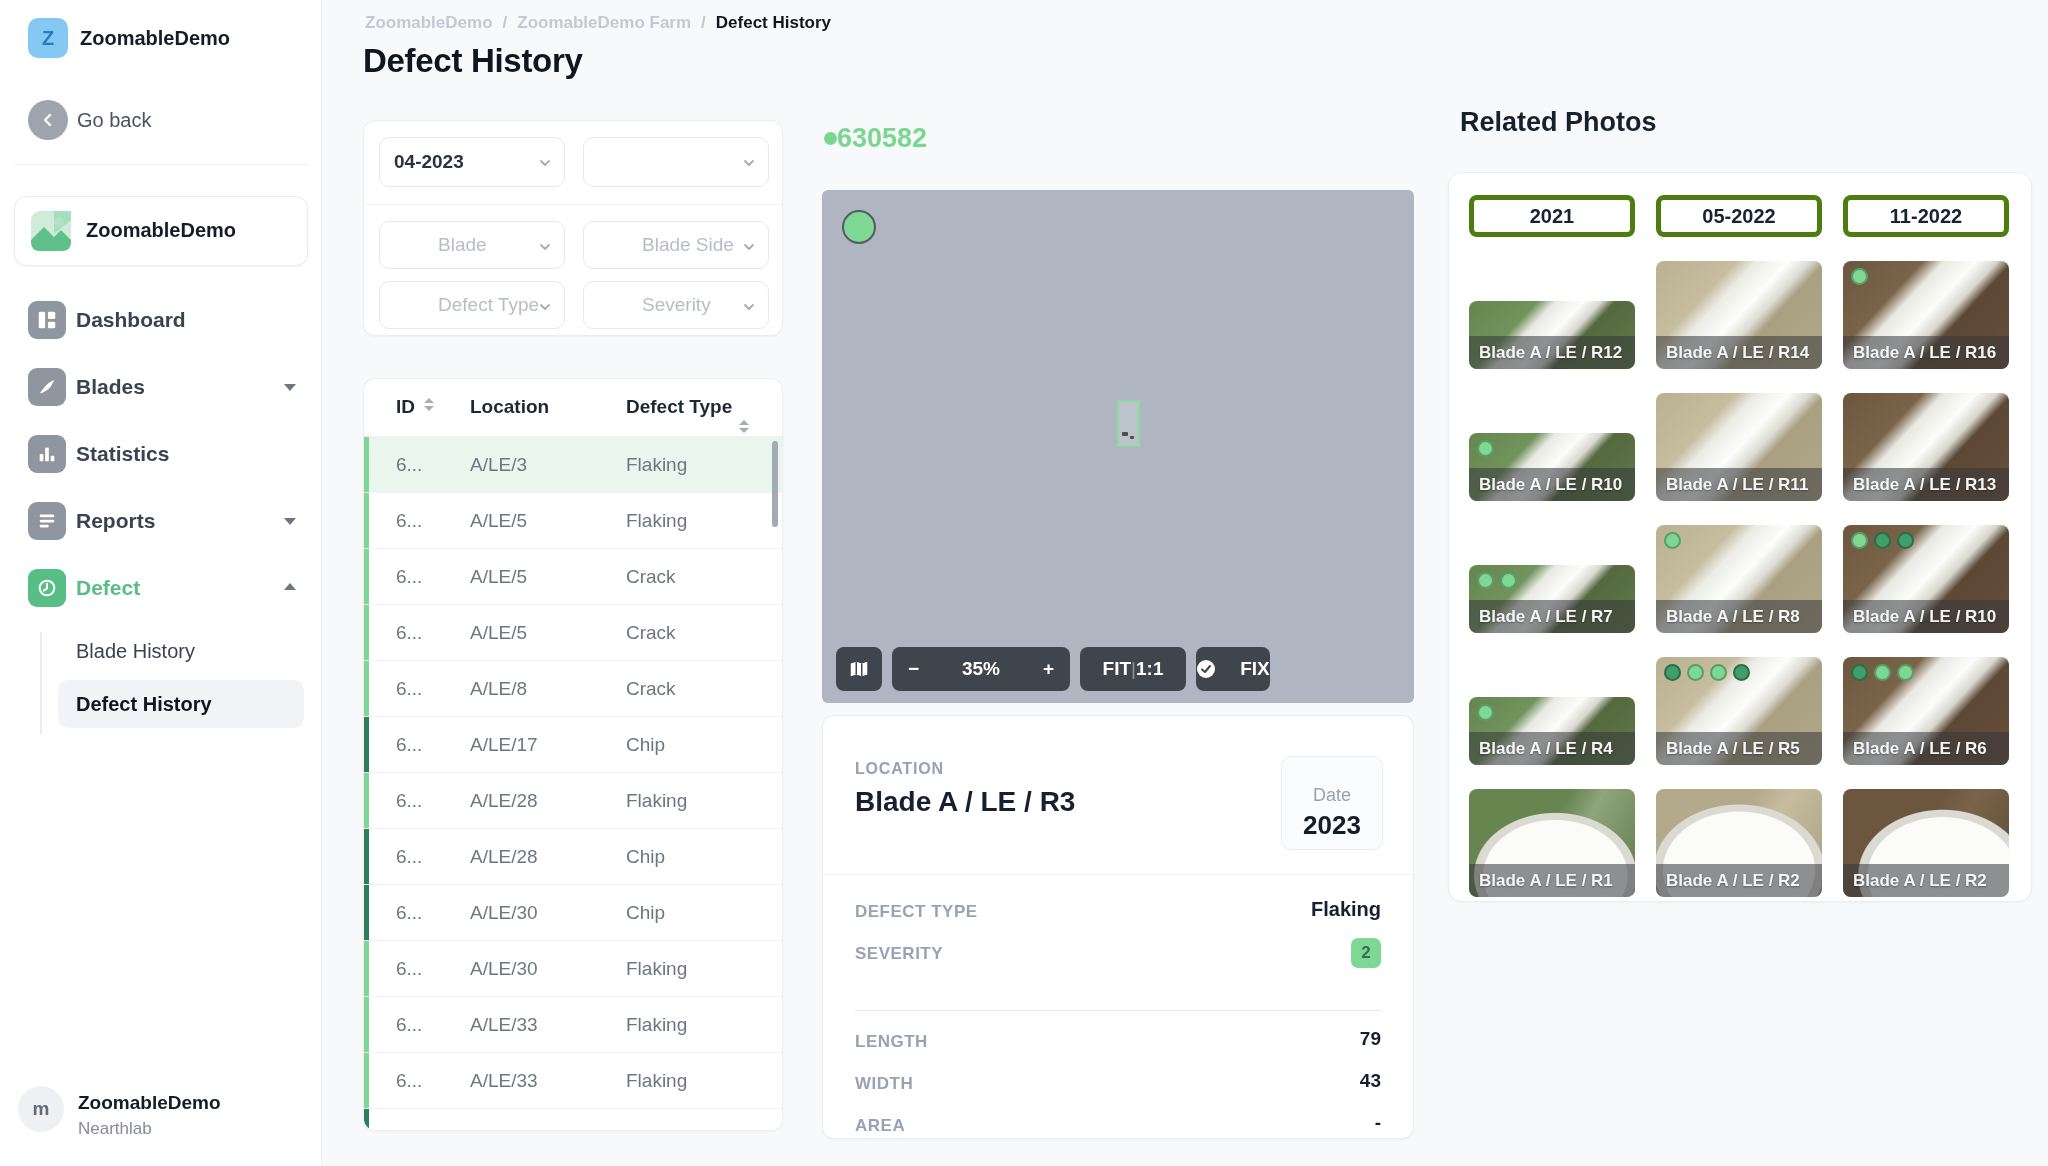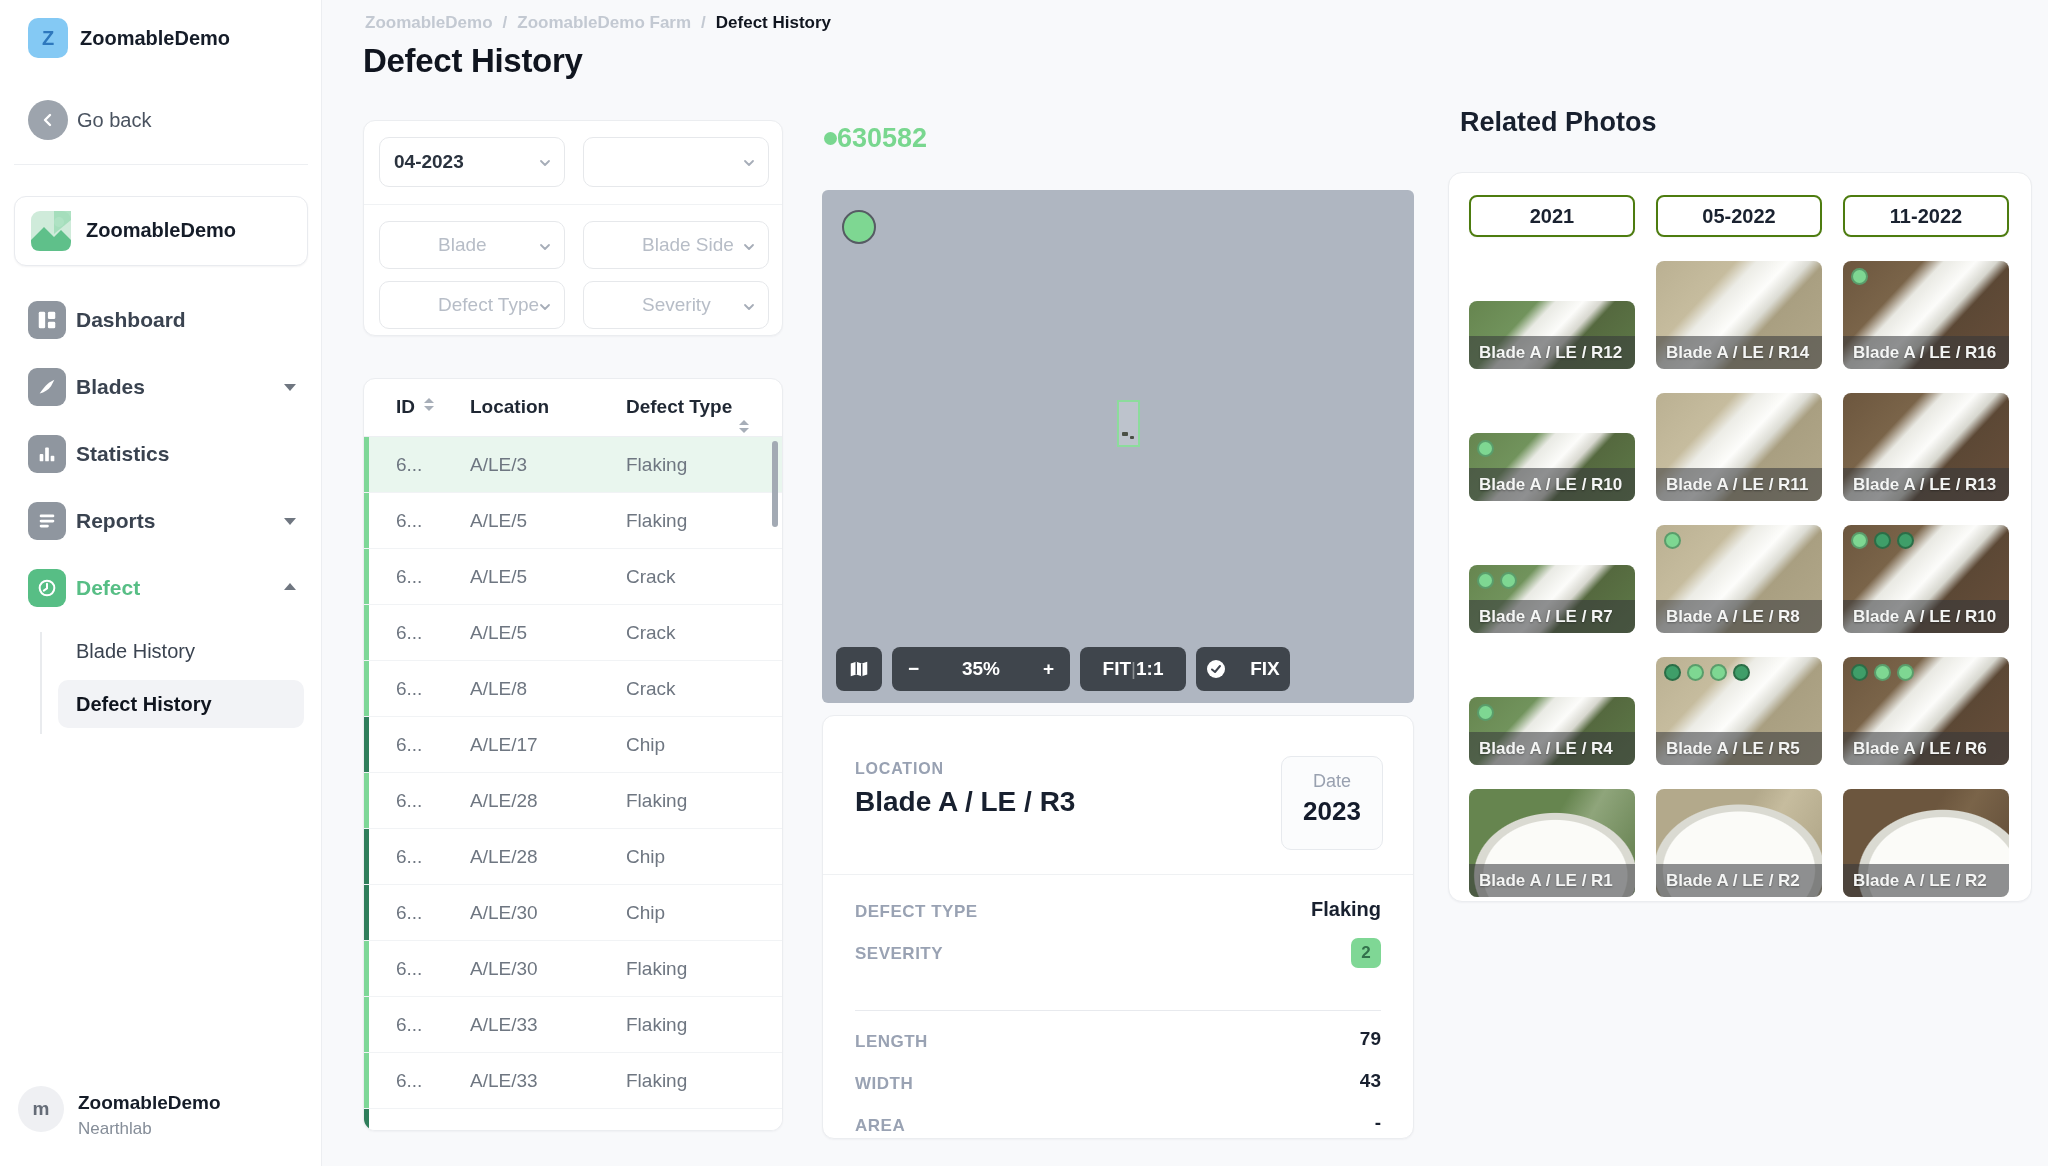--- a/index.html
+++ b/index.html
@@ -79,41 +79,41 @@
   .bbox { position:absolute; left:295px; top:210px; width:23px; height:47px; border:2px solid #8CDC9C; background:rgba(255,255,255,.18); cursor:pointer; }
   .speck1,.speck2 { position:absolute; background:#4A4F45; border-radius:1px; }
   .speck1 { left:3px; bottom:9px; width:6px; height:4px; }
   .speck2 { left:11px; bottom:6px; width:4px; height:3px; }
   .controls { position:absolute; left:14px; bottom:12px; display:flex; gap:10px; }
   .ctl { height:44px; background:rgba(55,60,67,.93); border-radius:8px; color:#fff; font-size:19px; font-weight:700; display:flex; align-items:center; justify-content:center; cursor:pointer; }
   .ctl-map { width:46px; }
   .ctl-zoom { width:178px; justify-content:space-between; padding:0 16px; }
   .ctl-fit { width:106px; }
   .ctl-fit .vdiv { color:rgba(255,255,255,.4); font-weight:400; }
-  .ctl-fix { width:94px; gap:24px; }
+  .ctl-fix { width:74px; gap:24px; }
 
   
   #details-card { left:822px; top:715px; width:592px; height:424px; }
   .d-label { position:absolute; font-size:16px; font-weight:600; letter-spacing:.8px; color:#98A1B2; }
   .d-loc-label { left:32px; top:44px; }
   .d-loc-value { position:absolute; left:32px; top:70px; font-size:28px; font-weight:800; color:#18202F; }
   .date-box { position:absolute; right:30px; top:40px; width:102px; height:94px; background:#FBFCFD; border:1px solid #E7EAEE; border-radius:10px; text-align:center; }
-  .date-box .dl { margin-top:14px; font-size:18px; color:#99A1B0; }
+  .date-box .dl { margin-top:28px; font-size:18px; color:#99A1B0; }
   .date-box .dv { margin-top:4px; font-size:26px; font-weight:800; color:#141B2B; }
   .d-div1 { position:absolute; left:0; top:158px; width:100%; height:1px; background:#EFF1F3; }
   .d-row-label { position:absolute; left:32px; font-size:17px; font-weight:600; letter-spacing:.5px; color:#99A2B3; }
   .d-row-value { position:absolute; right:32px; font-size:20px; font-weight:700; color:#18202F; }
   .sev-badge { position:absolute; right:32px; top:222px; width:30px; height:30px; background:#7FD795; border-radius:7px; color:#33714C; font-size:17px; font-weight:700; display:flex; align-items:center; justify-content:center; }
   .d-div2 { position:absolute; left:32px; right:32px; top:294px; height:1px; background:#E8EAEE; }
 
   
   .rp-title { position:absolute; left:1460px; top:107px; font-size:27px; font-weight:800; color:#18202E; }
   #rp-card { left:1448px; top:172px; width:584px; height:730px; border-radius:14px; }
   .rp-grid { position:absolute; left:20px; top:22px; display:grid; grid-template-columns:repeat(3,166px); grid-template-rows:42px repeat(5,108px); column-gap:21px; row-gap:24px; }
-  .rp-col-head { border:2px solid #4d7c0f; border-radius:8px; background:#fff; box-shadow:0 1px 2px rgba(16,24,40,.04); display:flex; align-items:center; justify-content:center; font-size:20px; font-weight:700; color:#1A2230; }
+  .rp-col-head { border:5px solid #4d7c0f; border-radius:8px; background:#fff; box-shadow:0 1px 2px rgba(16,24,40,.04); display:flex; align-items:center; justify-content:center; font-size:20px; font-weight:700; color:#1A2230; }
   .thumb { position:relative; border-radius:8px; overflow:hidden; cursor:pointer; }
   .kind-blade.col-0 { background:linear-gradient(133deg,#66854F 0%,#71935C 30%,#E9EAE4 38%,#FCFCFA 50%,#D8D8D0 58%,#55693F 64%,#5E7A48 100%);margin-top:40px; }
   .kind-blade.col-1 { background:linear-gradient(133deg,#BAB092 0%,#C6BC9E 30%,#ECECE6 38%,#FDFDFB 50%,#DCDCD4 58%,#A99F81 64%,#B3A98B 100%); }
   .kind-blade.col-2 { background:linear-gradient(133deg,#6C563E 0%,#7A6449 30%,#E9E9E3 38%,#FCFCFA 50%,#D7D7CF 58%,#5C4835 64%,#684F3B 100%); }
   .kind-hub.col-0 { background:radial-gradient(130px 100px at 52% 80%,#FBFBF8 0 55%,#DADAD2 56% 62%,rgba(0,0,0,0) 63%),linear-gradient(120deg,#66854F 0 45%,#8FA57B 60%,#5E7A48 100%); }
   .kind-hub.col-1 { background:radial-gradient(130px 100px at 50% 75%,#FBFBF8 0 58%,#DADAD2 59% 65%,rgba(0,0,0,0) 66%),linear-gradient(120deg,#B3A98B 0 45%,#C6BC9E 60%,#A99F81 100%); }
   .kind-hub.col-2 { background:radial-gradient(135px 105px at 60% 80%,#FBFBF8 0 55%,#DADAD2 56% 62%,rgba(0,0,0,0) 63%),linear-gradient(120deg,#6C563E 0 45%,#7A6449 60%,#5C4835 100%); }
   .caption { position:absolute; left:0; right:0; bottom:0; height:33px; line-height:33px; background:rgba(52,55,58,.55); color:#F4F5F4; font-size:17px; font-weight:600; padding-left:10px; text-shadow:0 1px 2px rgba(0,0,0,.35); white-space:nowrap; }
   .dots { position:absolute; left:8px; top:7px; display:flex; gap:6px; }
   .dot { width:17px; height:17px; border-radius:50%; }

